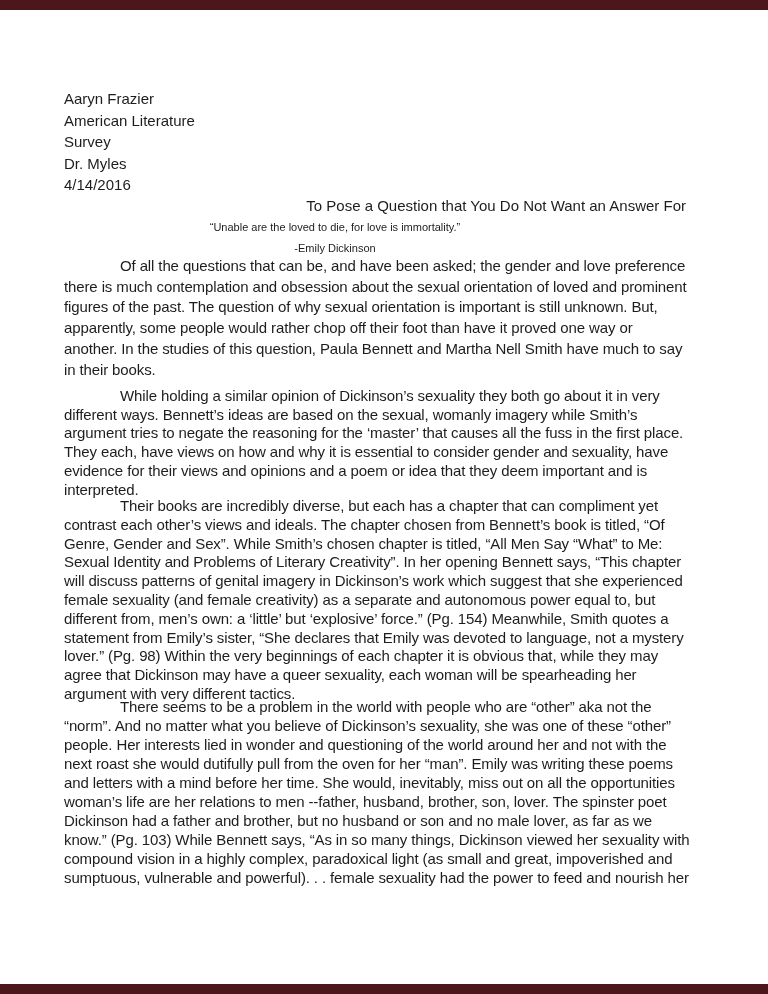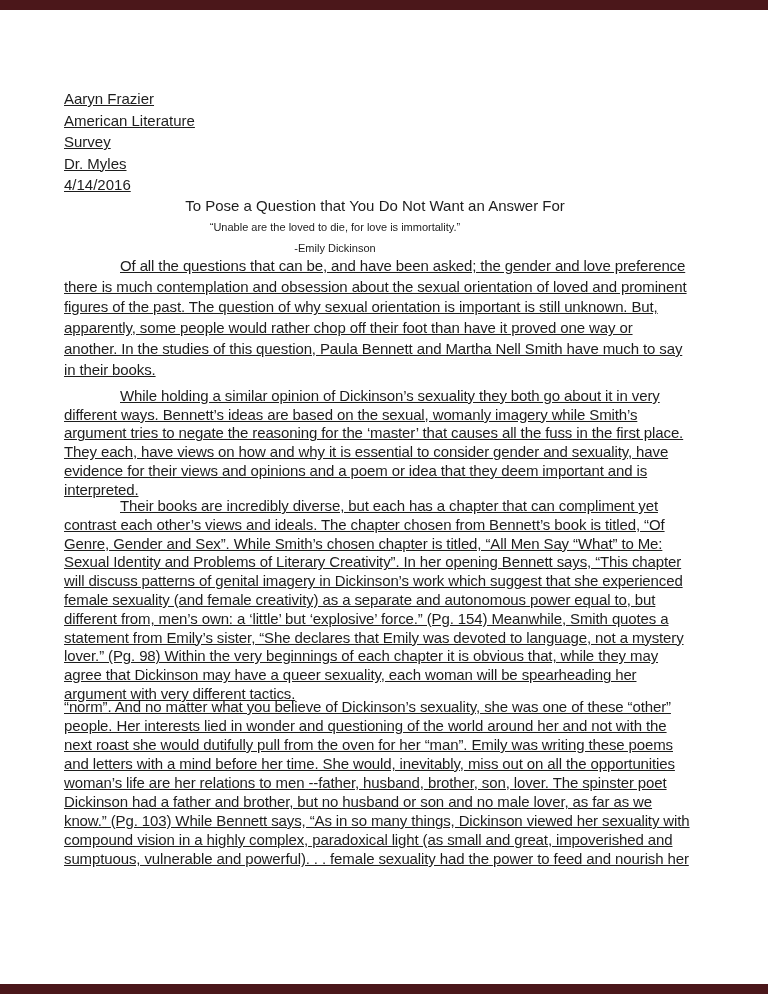--- a/index.html
+++ b/index.html
@@ -14,35 +14,35 @@
   }
   .bar { position:absolute; left:0; width:768px; height:10px; }
   .bar.top { top:0; }
   .bar.bottom { bottom:0; }
   .header-block {
     position:absolute; left:64px; top:88px;
     font-size:15px; line-height:21.5px;
   }
   .essay-title {
     position:absolute; left:64px; top:195px; width:622px;
-    text-align:center; font-size:15px; line-height:21.5px;
+    text-align:right; font-size:15px; line-height:21.5px;
   }
   .epigraph {
     position:absolute; left:64px; top:217px; width:542px;
     text-align:center; font-size:11px; line-height:21.4px;
   }
   .para {
     position:absolute; left:64px; width:660px;
     font-size:15px; letter-spacing:-0.12px;
   }
   .p1 { top:256px; line-height:20.7px; }
   .p2 { top:387px; line-height:18.7px; }
   .p3 { top:497px; line-height:18.8px; }
   .p4 { top:697px; line-height:19px; }
-  .line { white-space:nowrap;text-decoration:underline; }
+  .line { white-space:nowrap; }
   .line.indent { padding-left:56px; }
 </style>
 </head>
 <body>
 
 <div class="bar top" style="background: rgb(75, 23, 26);"></div>
 
 <div>
   <div class="header-block">
       <div class="line">Aaryn Frazier</div>
@@ -82,20 +82,21 @@
       <div class="line">Sexual Identity and Problems of Literary Creativity”. In her opening Bennett says, “This chapter</div>
       <div class="line">will discuss patterns of genital imagery in Dickinson’s work which suggest that she experienced</div>
       <div class="line">female sexuality (and female creativity) as a separate and autonomous power equal to, but</div>
       <div class="line">different from, men’s own: a ‘little’ but ‘explosive’ force.” (Pg. 154) Meanwhile, Smith quotes a</div>
       <div class="line">statement from Emily’s sister, “She declares that Emily was devoted to language, not a mystery</div>
       <div class="line">lover.” (Pg. 98) Within the very beginnings of each chapter it is obvious that, while they may</div>
       <div class="line">agree that Dickinson may have a queer sexuality, each woman will be spearheading her</div>
       <div class="line">argument with very different tactics.</div>
     </div>
   <div class="para p4">
+      <div class="line indent">There seems to be a problem in the world with people who are “other” aka not the</div>
       <div class="line">“norm”. And no matter what you believe of Dickinson’s sexuality, she was one of these “other”</div>
       <div class="line">people. Her interests lied in wonder and questioning of the world around her and not with the</div>
       <div class="line">next roast she would dutifully pull from the oven for her “man”. Emily was writing these poems</div>
       <div class="line">and letters with a mind before her time. She would, inevitably, miss out on all the opportunities</div>
       <div class="line">woman’s life are her relations to men --father, husband, brother, son, lover. The spinster poet</div>
       <div class="line">Dickinson had a father and brother, but no husband or son and no male lover, as far as we</div>
       <div class="line">know.” (Pg. 103) While Bennett says, “As in so many things, Dickinson viewed her sexuality with</div>
       <div class="line">compound vision in a highly complex, paradoxical light (as small and great, impoverished and</div>
       <div class="line">sumptuous, vulnerable and powerful). . . female sexuality had the power to feed and nourish her</div>
     </div>

